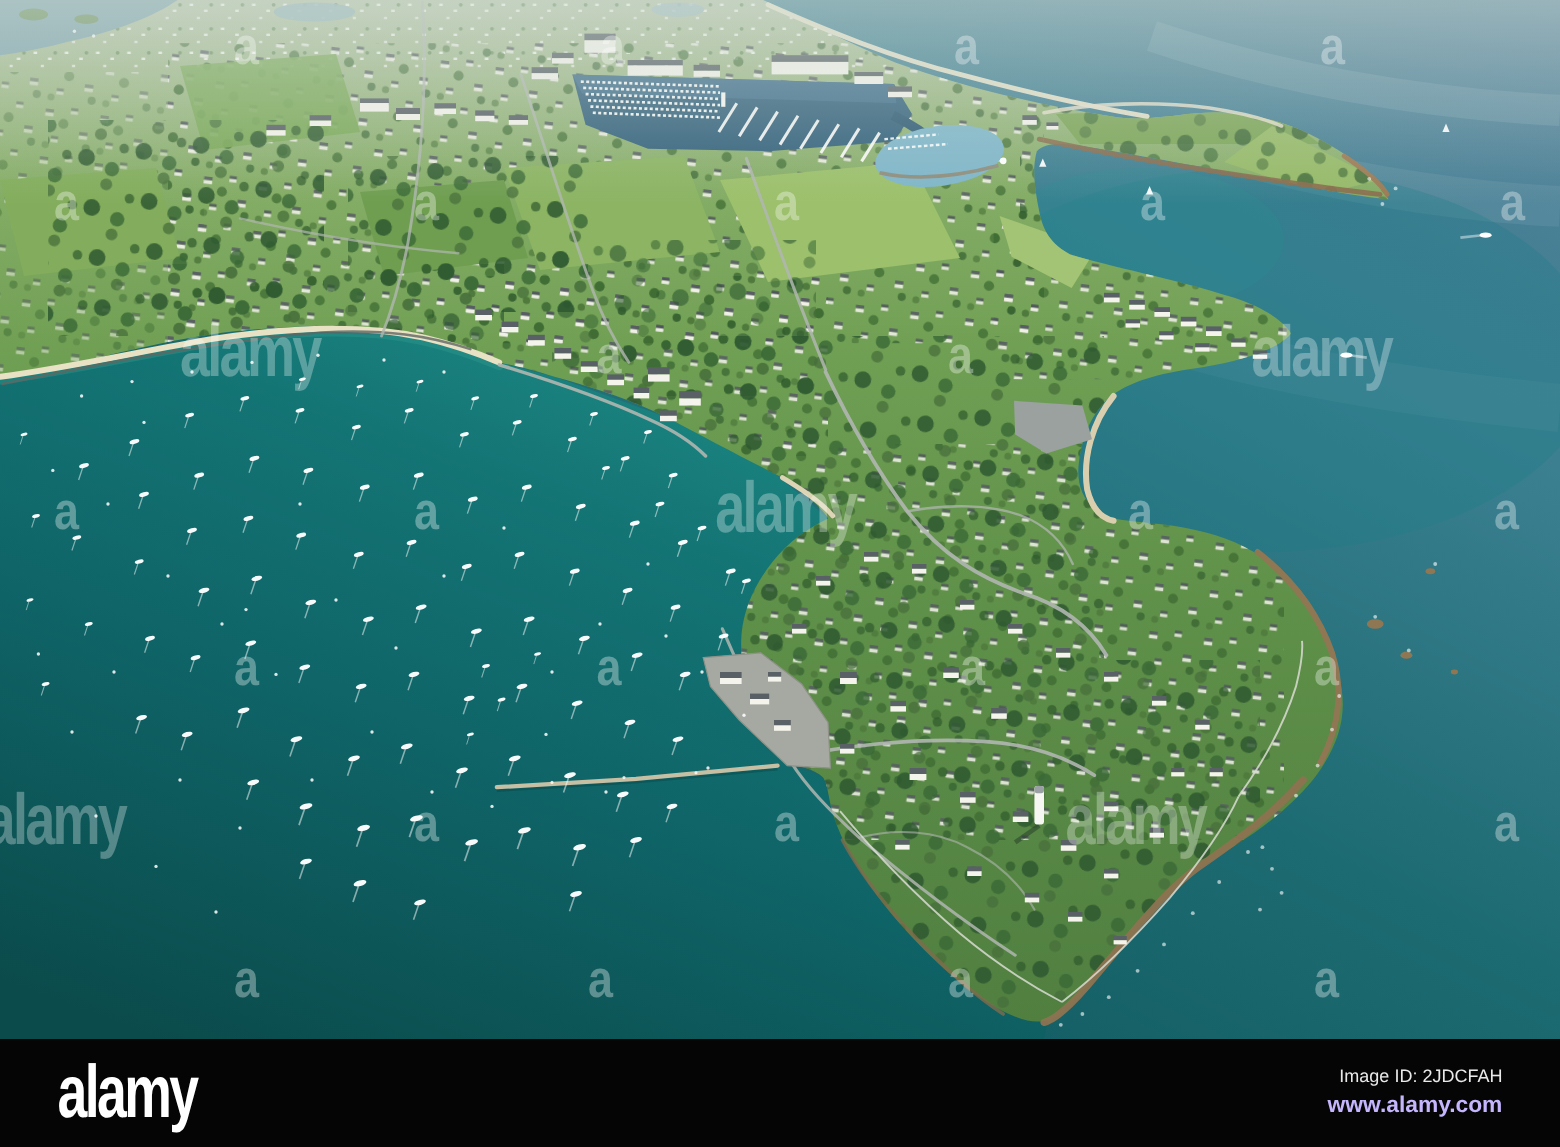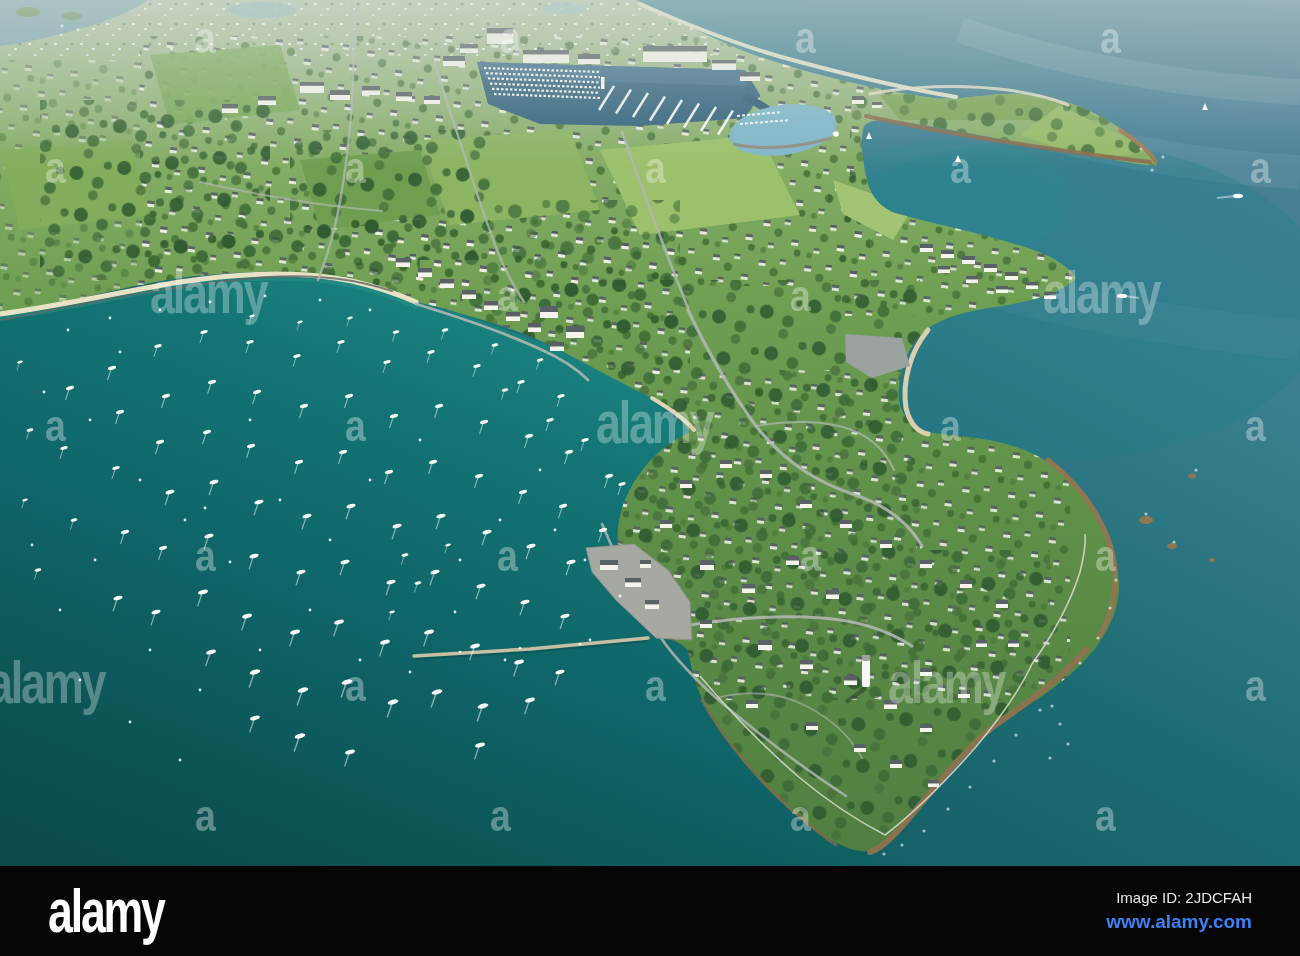--- a/index.html
+++ b/index.html
@@ -4,21 +4,21 @@
 <style>
   html,body{margin:0;padding:0;background:#000;}
   .stage{position:relative;width:1300px;height:956px;overflow:hidden;background:#000;font-family:"Liberation Sans",sans-serif;}
   .photo{position:absolute;top:0;left:0;}
   .footer{position:absolute;left:0;bottom:0;width:1300px;height:90px;background:#050505;
     display:flex;align-items:center;justify-content:space-between;box-sizing:border-box;padding:0 48px;}
   .logo{color:#fff;font-weight:bold;font-size:62px;letter-spacing:-3px;line-height:1;
     transform:scaleX(.72);transform-origin:left center;}
   .meta{text-align:right;line-height:1.25;}
   .meta .id{color:#e9e9e9;font-size:15px;}
-  .meta .url{color:#3b82f6;font-size:19px;font-weight:bold;margin-top:2px;}
+  .meta .url{color:#c4b5fd;font-size:19px;font-weight:bold;margin-top:2px;}
   svg text.wm{font-family:"Liberation Sans",sans-serif;font-weight:bold;}
 </style>
 </head>
 <body>
 
 <div class="stage">
 <svg id="photo-svg" class="photo" width="1300" height="866" viewBox="0 0 1300 866" xmlns="http://www.w3.org/2000/svg">
   <defs>
     <linearGradient id="gradSea" x1="1" y1="0" x2="0.25" y2="1">
       <stop offset="0" stop-color="#54809a"></stop>

